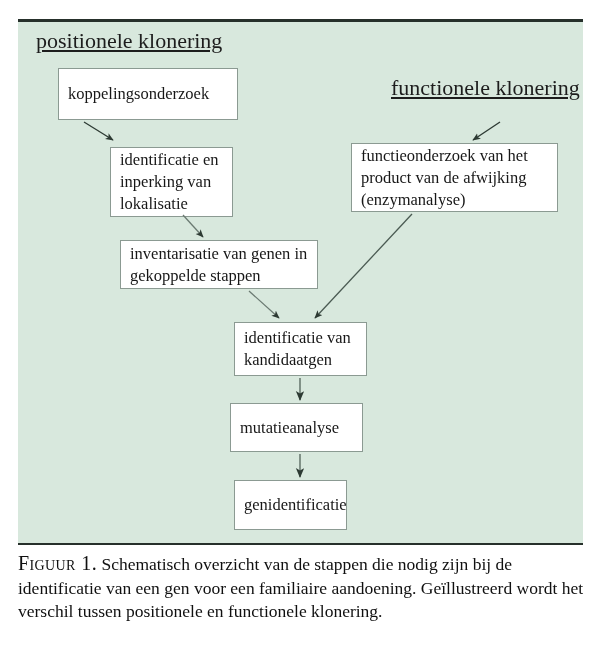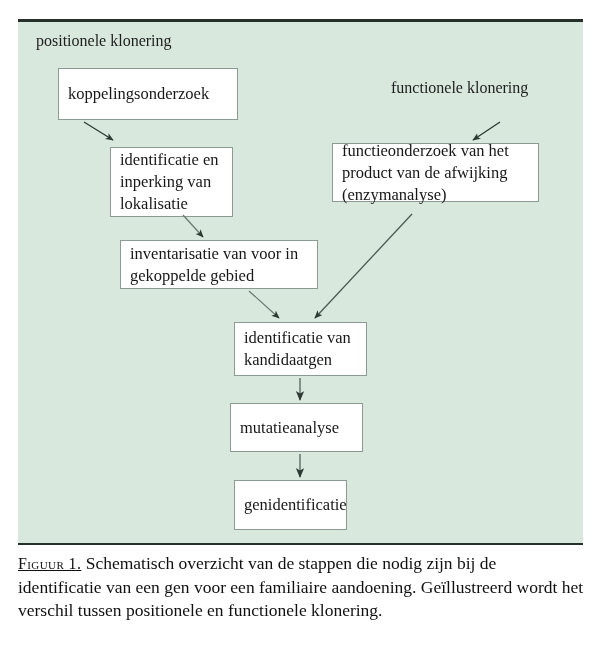--- a/index.html
+++ b/index.html
@@ -47,24 +47,25 @@
     left: 18px;
     top: 543px;
     width: 565px;
     height: 2px;
     background: #26302b;
   }
 
   
   .col-heading {
     position: absolute;
-    font-size: 16px;
+    font-size: 22px;
     line-height: 20px;
     color: #1d1d1d;
     white-space: nowrap;
+    text-decoration: underline;
   }
   #heading-positional { left: 36px;  top: 31px; }
   #heading-functional { left: 391px; top: 31px; margin-top: 47px; }
 
   
   .flow-box {
     position: absolute;
     background: #ffffff;
     border: 1px solid #8b9a92;
     box-sizing: border-box;
@@ -76,21 +77,21 @@
     font-size: 16.5px;
     line-height: 22px;
     color: #171717;
     display: block;
     width: 100%;
   }
 
   #box-koppelingsonderzoek { left: 26px;  top: 68px;  width: 180px; height: 52px; margin-left: 32px; }
   #box-afwijkende          { left: 376px; top: 68px;  width: 198px; height: 52px; }
   #box-identificatie-inperking { left: 110px; top: 147px; width: 123px; height: 70px; }
-  #box-functieonderzoek    { left: 332px; top: 143px; width: 207px; height: 59px; }
+  #box-functieonderzoek    { left: 351px; top: 143px; width: 207px; height: 69px; }
   #box-inventarisatie      { left: 120px; top: 240px; width: 198px; height: 49px; }
   #box-kandidaatgen        { left: 234px; top: 322px; width: 133px; height: 54px; }
   #box-mutatieanalyse      { left: 230px; top: 403px; width: 133px; height: 49px; }
   #box-genidentificatie    { left: 234px; top: 480px; width: 113px; height: 50px; text-align: right; }
 
   
   #arrow-layer {
     position: absolute;
     left: 0; top: 0;
     width: 600px; height: 664px;
@@ -103,23 +104,22 @@
     left: 18px;
     top: 552px;
     width: 566px;
     font-size: 17.5px;
     line-height: 23.5px;
     color: #101010;
     text-align: left;
   }
   #caption .figure-label {
     font-variant: small-caps;
-    font-size: 16px;
+    font-size: 20px;
     letter-spacing: 0.4px;
-    text-decoration: underline;
   }
 </style>
 </head>
 <body>
 
 <div id="figure-root">
 
   <div id="diagram-panel"></div>
   <div id="panel-rule-top"></div>
   <div id="panel-rule-bottom"></div>
@@ -135,21 +135,21 @@
 
   <div class="flow-box" id="box-identificatie-inperking">
     <span class="box-label">identificatie en inperking van lokalisatie</span>
   </div>
 
   <div class="flow-box" id="box-functieonderzoek">
     <span class="box-label">functieonderzoek van het product van de afwijking (enzymanalyse)</span>
   </div>
 
   <div class="flow-box" id="box-inventarisatie">
-    <span class="box-label">inventarisatie van voor in gekoppelde gebied</span>
+    <span class="box-label">inventarisatie van genen in gekoppelde stappen</span>
   </div>
 
   <div class="flow-box" id="box-kandidaatgen">
     <span class="box-label">identificatie van kandidaatgen</span>
   </div>
 
   <div class="flow-box" id="box-mutatieanalyse">
     <span class="box-label">mutatieanalyse</span>
   </div>
 

